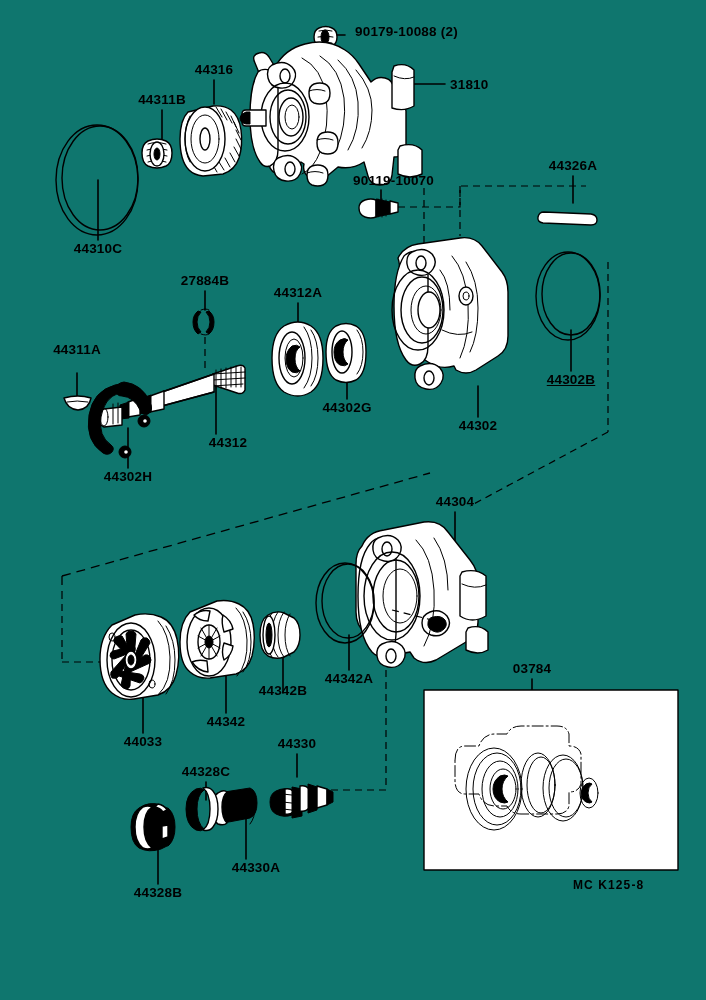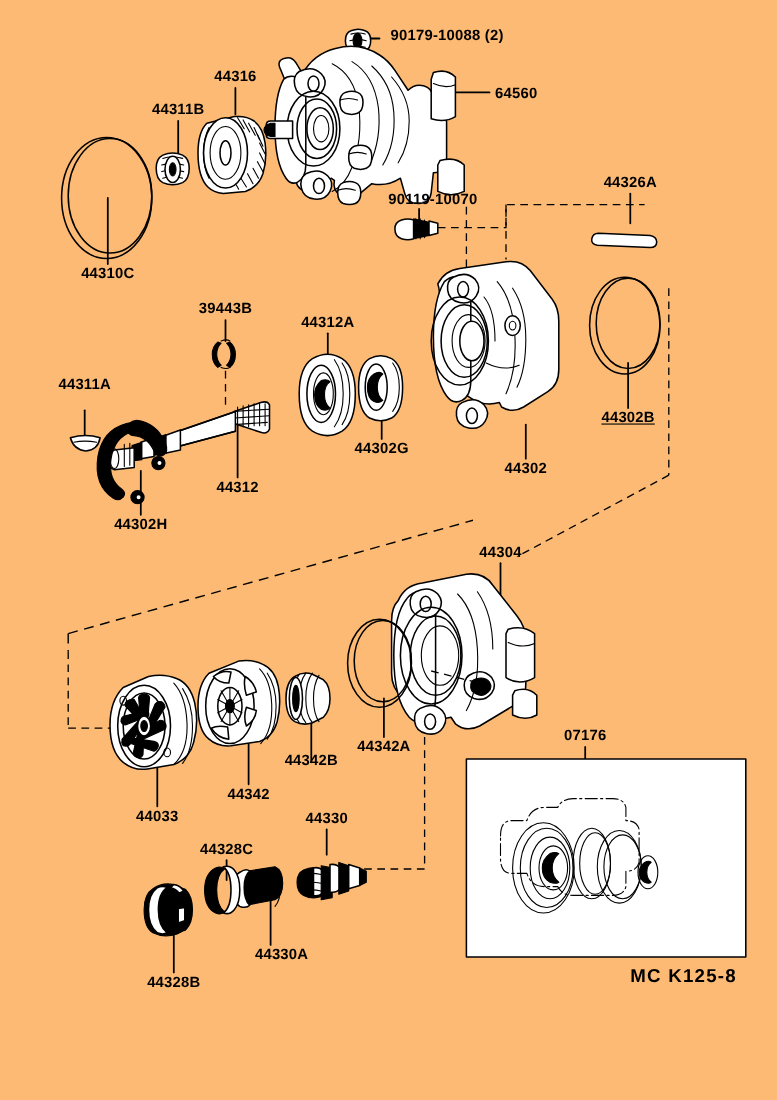--- a/index.html
+++ b/index.html
@@ -1,39 +1,39 @@
 <!DOCTYPE html>
 <html><head>
 <meta charset="utf-8">
 <title>Parts Diagram</title>
 <style>
   html,body{margin:0;padding:0;background:#ffffff;}
   body{
     font-family:"Liberation Sans", sans-serif;
     width:706px;height:1000px;overflow:hidden;position:relative;
   }
-  #sheet{position:relative;width:706px;height:1000px;background:#fdba74;}
+  #sheet{position:relative;width:706px;height:1000px;background:#0f766e;}
   #sheet svg{position:absolute;top:0;left:0;}
 
   .lbl{
     position:absolute;
     font-family:"Liberation Sans", sans-serif;
     font-weight:bold;
     font-size:13.5px;
     letter-spacing:0.2px;
     color:#000;
     white-space:nowrap;
     line-height:1;
   }
   .lbl.ctr{transform:translateX(-50%);}
   .foot{
     position:absolute;
     font-family:"Liberation Sans", sans-serif;
     font-weight:bold;
-    font-size:17px;
+    font-size:12px;
     letter-spacing:1.1px;
     color:#000;
     white-space:nowrap;
   }
 </style>
 </head>
 <body>
 
 <div id="sheet">
 
@@ -436,40 +436,40 @@
     <ellipse class="lnT" cx="566" cy="788" rx="17" ry="29"></ellipse>
     <ellipse class="lnT" cx="589" cy="793" rx="9" ry="15"></ellipse>
     <path class="fillK" d="M586,784 q-5,4 -5,9 q0,6 5,9 q4,2 6,0 q-4,-3 -4,-9 q0,-6 4,-9 q-2,-2 -6,0 Z"></path>
   </g>
 
 </svg>
 
 <div>
   <div class="lbl" style="left:355px;top:25px;">90179-10088 (2)</div>
   <div class="lbl" style="left:353px;top:174px;">90119-10070</div>
-  <div class="lbl" style="left:450px;top:78px;">64560</div>
+  <div class="lbl" style="left:450px;top:78px;">31810</div>
   <div class="lbl ctr" style="left:214px;top:63px;">44316</div>
   <div class="lbl ctr" style="left:162px;top:93px;">44311B</div>
   <div class="lbl ctr" style="left:98px;top:242px;">44310C</div>
   <div class="lbl ctr" style="left:573px;top:159px;">44326A</div>
   <div class="lbl ctr" style="left:571px;top:373px;text-decoration:underline;">44302B</div>
   <div class="lbl ctr" style="left:478px;top:419px;">44302</div>
   <div class="lbl ctr" style="left:347px;top:401px;">44302G</div>
   <div class="lbl ctr" style="left:298px;top:286px;">44312A</div>
-  <div class="lbl ctr" style="left:205px;top:274px;">39443B</div>
-  <div class="lbl ctr" style="left:216px;top:436px;">44312</div>
+  <div class="lbl ctr" style="left:205px;top:274px;">27884B</div>
+  <div class="lbl ctr" style="left:228px;top:436px;">44312</div>
   <div class="lbl ctr" style="left:77px;top:343px;">44311A</div>
   <div class="lbl ctr" style="left:128px;top:470px;">44302H</div>
   <div class="lbl ctr" style="left:455px;top:495px;">44304</div>
   <div class="lbl ctr" style="left:349px;top:672px;">44342A</div>
   <div class="lbl ctr" style="left:283px;top:684px;">44342B</div>
   <div class="lbl ctr" style="left:226px;top:715px;">44342</div>
   <div class="lbl ctr" style="left:143px;top:735px;">44033</div>
   <div class="lbl ctr" style="left:297px;top:737px;">44330</div>
   <div class="lbl ctr" style="left:256px;top:861px;">44330A</div>
   <div class="lbl ctr" style="left:206px;top:765px;">44328C</div>
   <div class="lbl ctr" style="left:158px;top:886px;">44328B</div>
-  <div class="lbl ctr" style="left:532px;top:662px;">07176</div>
+  <div class="lbl ctr" style="left:532px;top:662px;">03784</div>
 </div>
 
 <div class="foot" style="left:573px;top:878px;">MC  K125-8</div>
 
 </div>
 
 </body></html>

